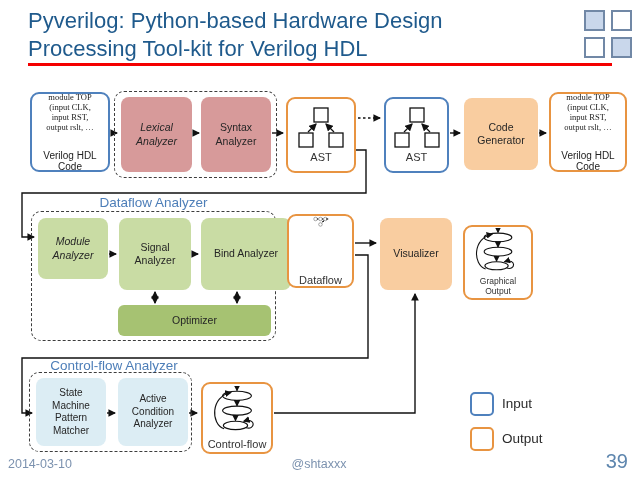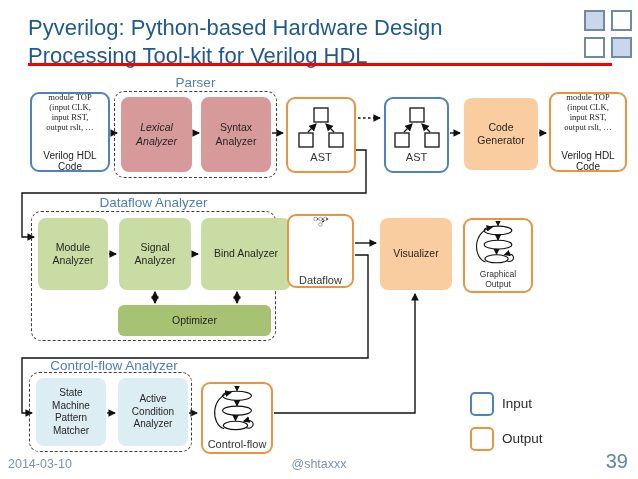--- a/index.html
+++ b/index.html
@@ -1,19 +1,19 @@
 <!DOCTYPE html>
 <html><head>
 <meta charset="utf-8">
 <style>
   html,body{margin:0;padding:0;background:#fff;}
   .slide{position:relative;width:638px;height:479px;background:#fff;overflow:hidden;
          font-family:"Liberation Sans",sans-serif;}
   
-  .title{position:absolute;left:28px;top:14px;font-size:22px;line-height:28px;color:#1F5A8C;}
+  .title{position:absolute;left:28px;top:7px;font-size:22px;line-height:28px;color:#1F5A8C;}
   .logo{position:absolute;left:584px;top:10px;display:grid;grid-template-columns:21px 21px;
         grid-template-rows:21px 21px;gap:6px;}
   .logo span{display:block;border:2px solid #7188A6;box-sizing:border-box;background:#fff;}
   .logo span.filled{background:#C9D7EB;}
   .redline{position:absolute;left:28px;top:63px;width:584px;height:3px;background:#F40000;}
   
   .box{position:absolute;display:flex;align-items:center;justify-content:center;
        text-align:center;box-sizing:border-box;font-size:10.5px;line-height:1.25;color:#262626;}
   .rounded{border-radius:8px;}
   .pink{background:#D79A9A;}
@@ -77,21 +77,20 @@
     <path class="ln" d="M272 254 L283 254" marker-end="url(#ah)"></path>
     <path class="ln" d="M355 243 L376 243" marker-end="url(#ah)"></path>
     <path class="ln" d="M355 255 L368 255 L368 358 L22 358 L22 413 L32 413" marker-end="url(#ah)"></path>
     <path class="ln" d="M107 413 L115 413" marker-end="url(#ah)"></path>
     <path class="ln" d="M189 413 L197 413" marker-end="url(#ah)"></path>
     <path class="ln" d="M274 413 L415 413 L415 294" marker-end="url(#ah)"></path>
     <path class="ln" d="M155 292 L155 303" marker-start="url(#ah)" marker-end="url(#ah)"></path>
     <path class="ln" d="M237 292 L237 303" marker-start="url(#ah)" marker-end="url(#ah)"></path>
   </svg>
 
-  <div class="sec-label" style="left:114px;top:75px;width:163px;">Parser</div>
   <div class="dashed" style="left:114px;top:91px;width:163px;height:87px;"></div>
 
   <div class="box outline in-border" style="left:30px;top:92px;width:80px;height:80px;">
     <div class="code-lines">
       <div>module TOP</div>
       <div>(input CLK,</div>
       <div>input RST,</div>
       <div>output rslt, …</div>
     </div>
     <div class="code-caption">Verilog HDL Code</div>
@@ -140,21 +139,21 @@
       <div>(input CLK,</div>
       <div>input RST,</div>
       <div>output rslt, …</div>
     </div>
     <div class="code-caption">Verilog HDL Code</div>
   </div>
 
   <div class="sec-label" style="left:31px;top:195px;width:245px;">Dataflow Analyzer</div>
   <div class="dashed" style="left:31px;top:211px;width:245px;height:130px;"></div>
 
-  <div class="box green rounded" style="left:38px;top:218px;width:70px;height:72px;padding:15px 8px;">Module Analyzer</div>
+  <div class="box green rounded" style="left:38px;top:218px;width:70px;height:61px;padding:15px 8px;font-style:italic;">Module Analyzer</div>
   <div class="box green rounded" style="left:119px;top:218px;width:72px;height:72px;padding:0 9px;">Signal Analyzer</div>
   <div class="box green rounded" style="left:201px;top:218px;width:90px;height:72px;padding:0 0;">Bind Analyzer</div>
   <div class="box dgreen" style="left:118px;top:305px;width:153px;height:31px;border-radius:6px;">Optimizer</div>
 
   <div class="box outline out-border" style="left:287px;top:214px;width:67px;height:74px;gap:45px;">
     <svg width="56" height="40" viewBox="0 0 58 40">
       <defs>
           <marker id="dfm" viewBox="0 0 10 10" refX="8.5" refY="5" markerWidth="6" markerHeight="6" orient="auto">
             <path d="M0 0 L10 5 L0 10 z" fill="#111"></path>
           </marker>
@@ -166,21 +165,21 @@
       <line x1="16" y1="11" x2="19.5" y2="11" stroke="#111" stroke-width="1.3" marker-end="url(#dfm)"></line>
       <line x1="34" y1="11" x2="37.5" y2="11" stroke="#111" stroke-width="1.3" marker-end="url(#dfm)"></line>
       <line x1="52" y1="11" x2="55.5" y2="11" stroke="#111" stroke-width="1.3" marker-end="url(#dfm)"></line>
       <line x1="32" y1="27" x2="39.5" y2="16.5" stroke="#111" stroke-width="1.3" marker-end="url(#dfm)"></line>
     </svg>
     <div class="small-cap">Dataflow</div>
   </div>
 
   <div class="box orangefill rounded" style="left:380px;top:218px;width:72px;height:72px;">Visualizer</div>
 
-  <div class="box outline out-border" style="left:463px;top:218px;width:70px;height:75px;">
+  <div class="box outline out-border" style="left:463px;top:225px;width:70px;height:75px;">
     <svg width="52" height="48" viewBox="0 0 62 66">
       <defs>
           <marker id="cf1" viewBox="0 0 10 10" refX="8.5" refY="5" markerWidth="6" markerHeight="6" orient="auto">
             <path d="M0 0 L10 5 L0 10 z" fill="#111"></path>
           </marker>
         </defs>
       <g fill="none" stroke="#111" stroke-width="1.5">
         <line x1="31" y1="1" x2="31" y2="6" marker-end="url(#cf1)"></line>
         <ellipse cx="31" cy="13" rx="19" ry="6"></ellipse>
         <line x1="31" y1="19.5" x2="31" y2="26" marker-end="url(#cf1)"></line>

